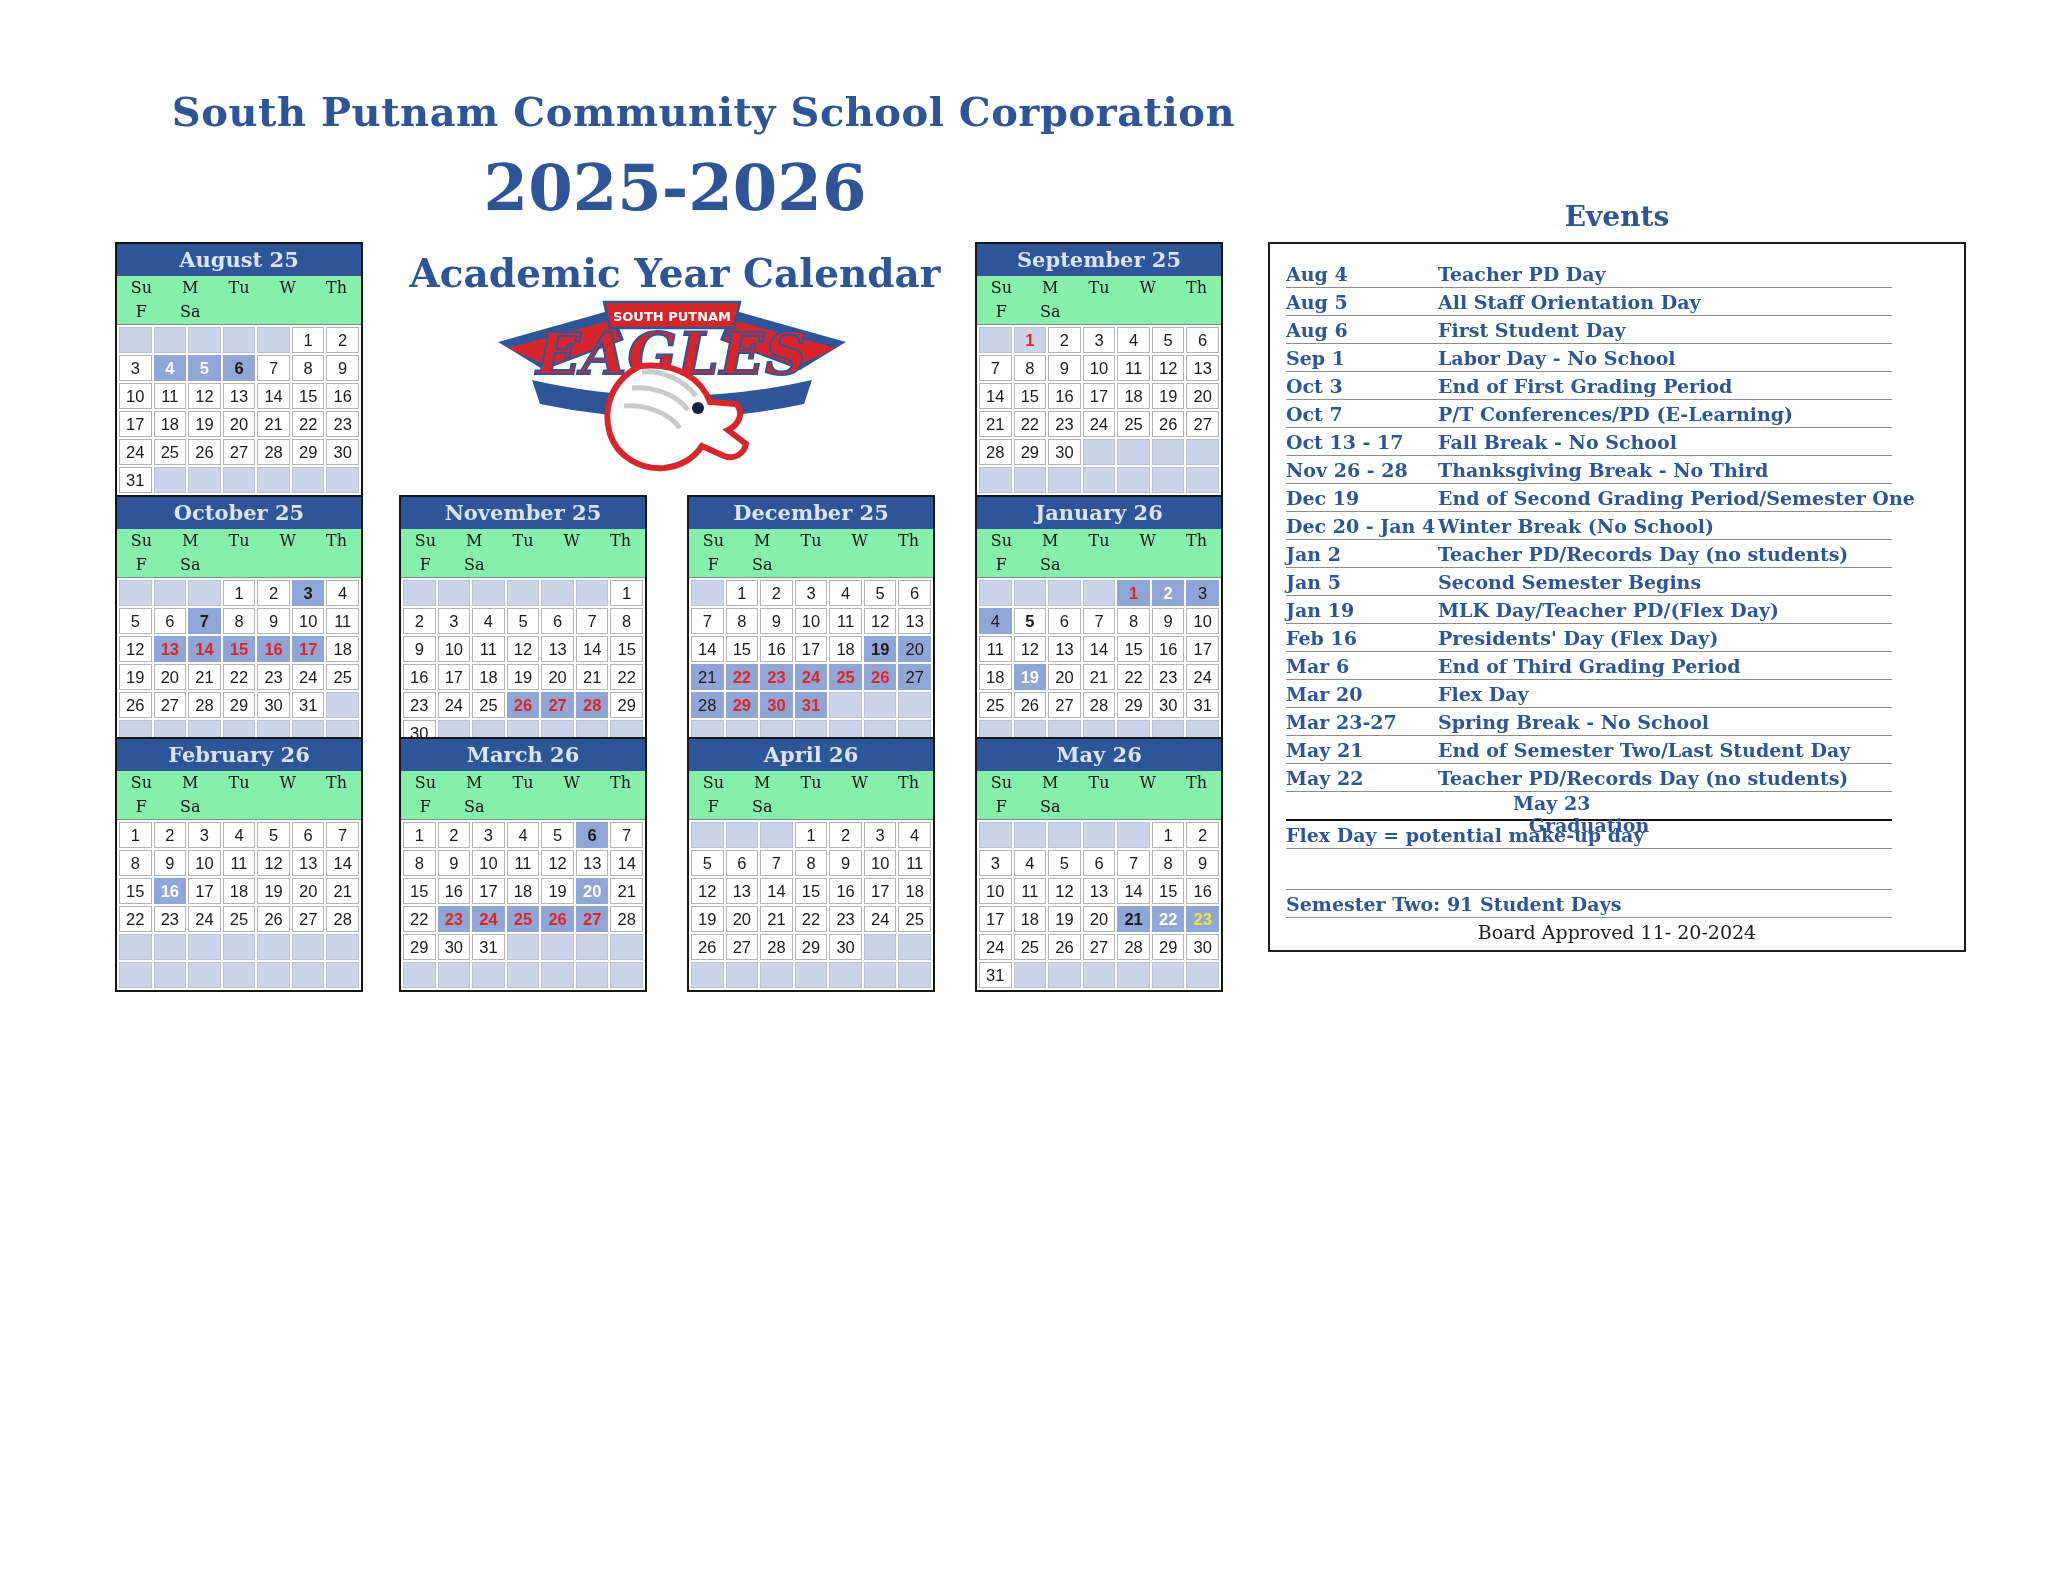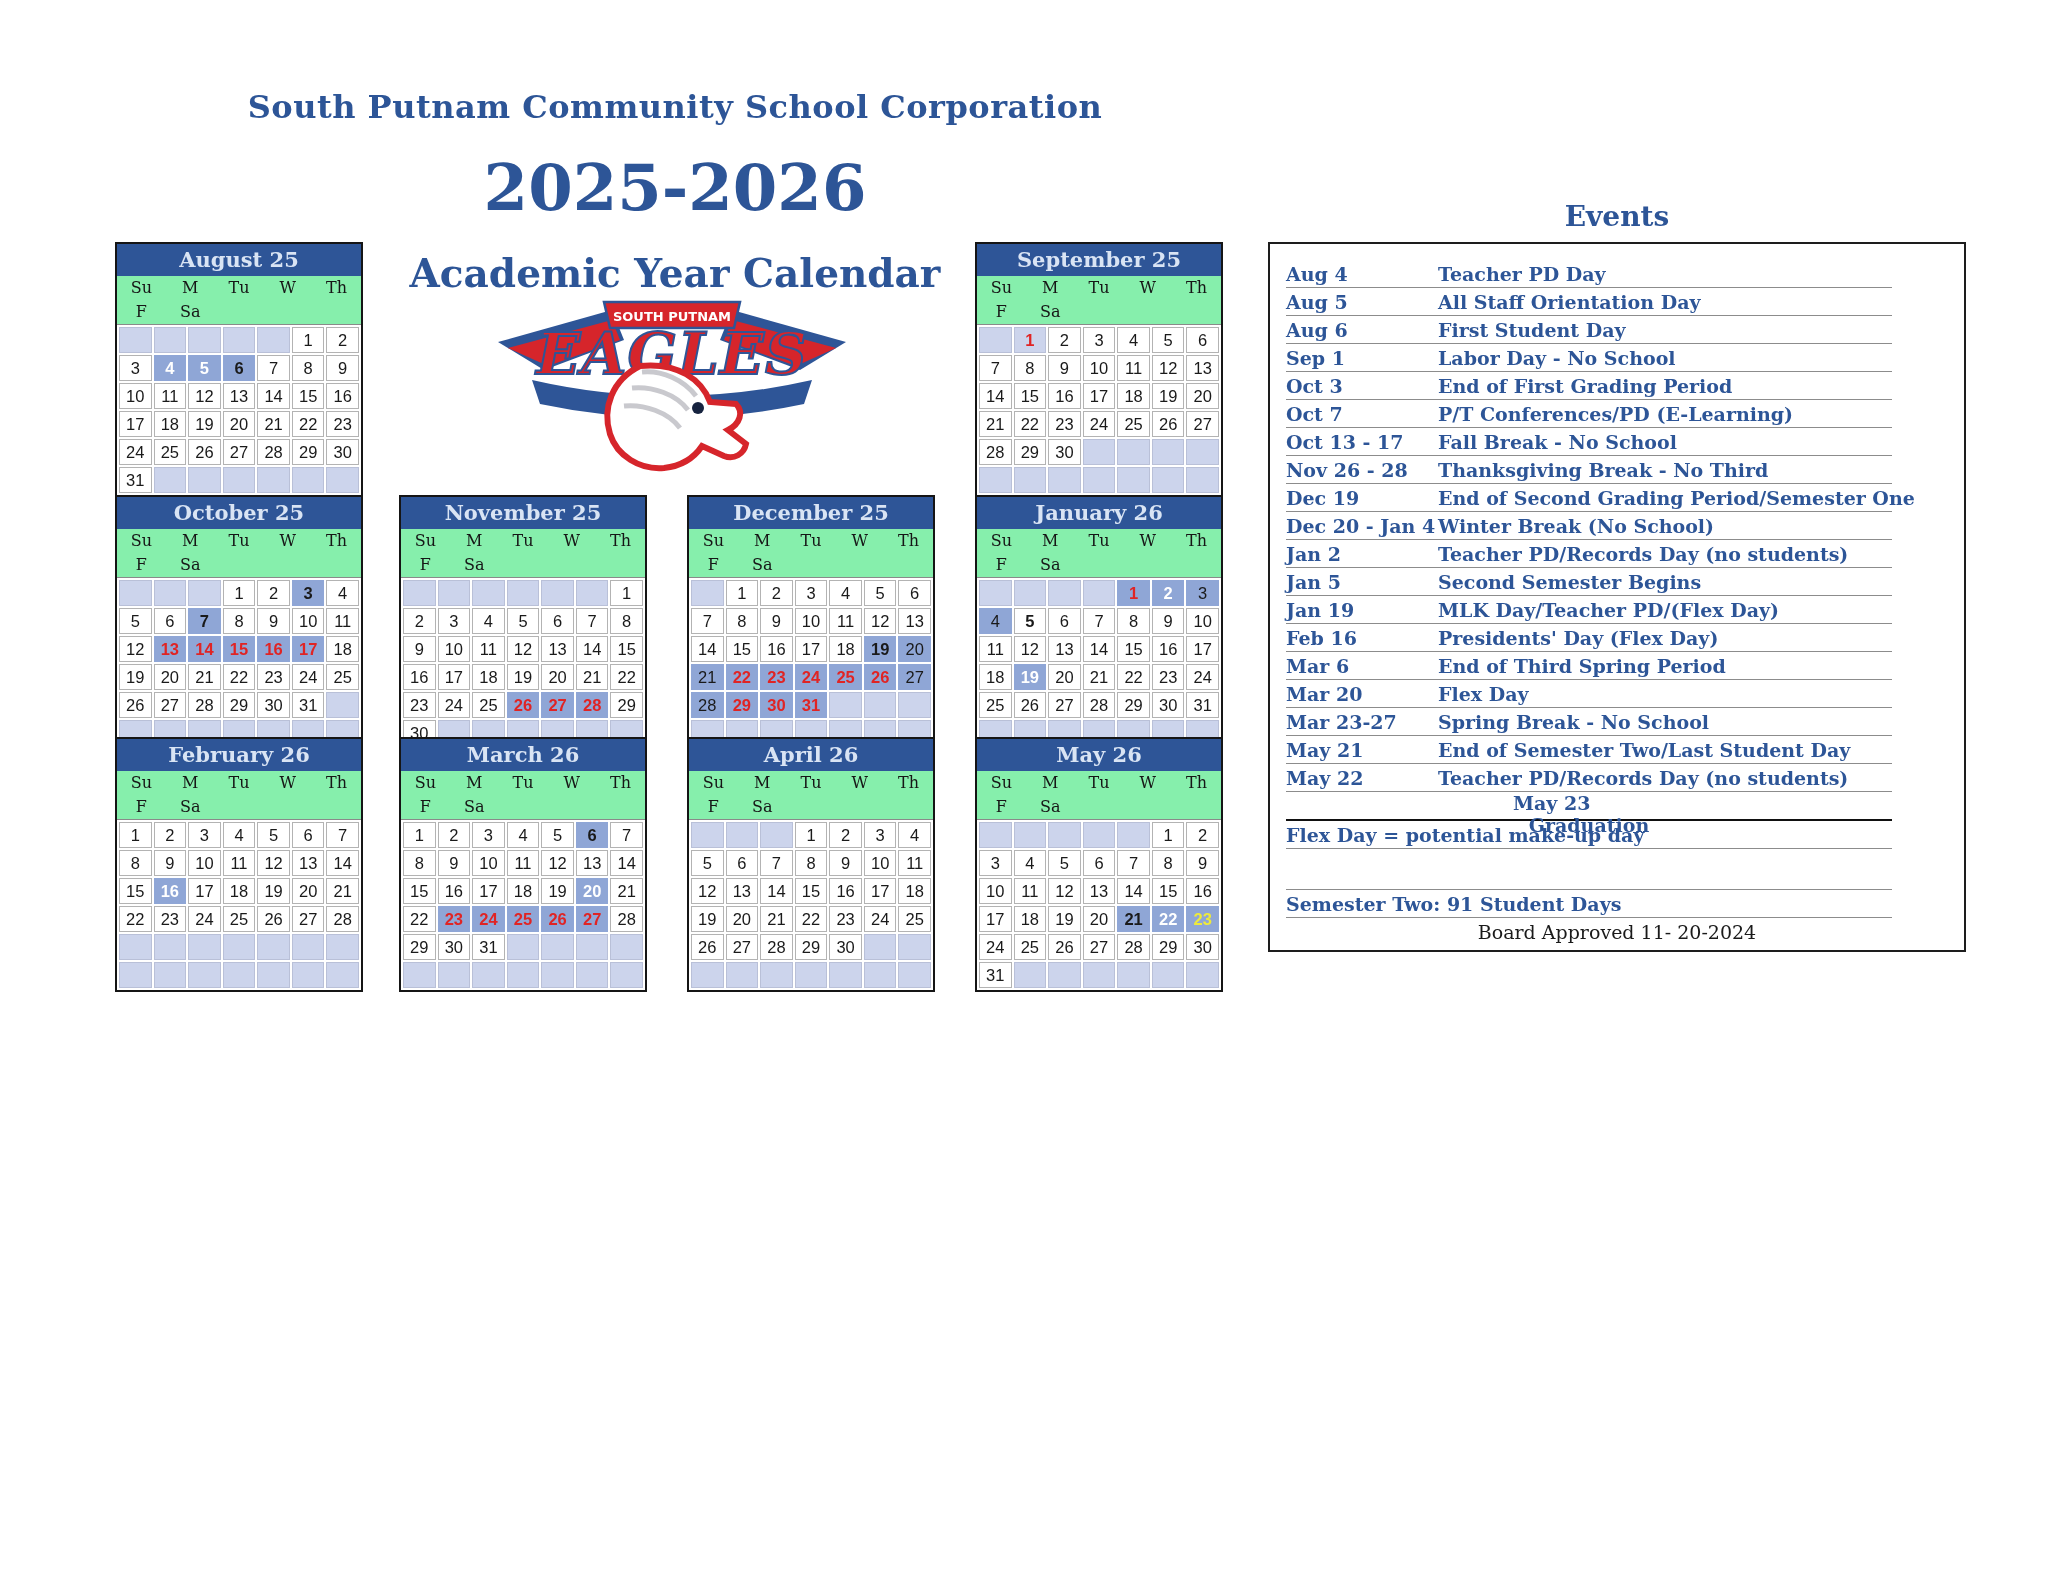--- a/index.html
+++ b/index.html
@@ -1,21 +1,21 @@
 <!DOCTYPE html>
 <html><head>
 <meta charset="utf-8">
 <style>
   html,body{margin:0;padding:0;background:#ffffff;}
   body{width:2048px;height:1583px;position:relative;overflow:hidden;
        font-family:"DejaVu Serif",serif;}
 
   
-  .school-title{position:absolute;left:115px;top:88px;width:1120px;text-align:center;
-    font-size:32px;font-weight:bold;color:#2d5597;letter-spacing:0.5px;}
+  .school-title{position:absolute;left:115px;top:88px;width:1120px;text-align:right;
+    font-size:40px;font-weight:bold;color:#2d5597;letter-spacing:0.5px;}
   .year-title{position:absolute;left:115px;top:150px;width:1120px;text-align:center;
     font-size:64px;font-weight:bold;color:#2d5597;}
   .sub-title{position:absolute;left:370px;top:250px;width:610px;text-align:center;
     font-size:39px;font-weight:bold;color:#2d5597;}
 
   
   .logo{position:absolute;left:492px;top:296px;width:360px;height:185px;}
 
   
   .month{position:absolute;width:248px;border:2px solid #151515;background:#fff;box-sizing:border-box;}
@@ -704,21 +704,21 @@
       <div class="ev-row">
         <div class="ev-date">Jan 19</div>
         <div class="ev-desc">MLK Day/Teacher PD/(Flex Day)</div>
       </div>
       <div class="ev-row">
         <div class="ev-date">Feb 16</div>
         <div class="ev-desc">Presidents' Day (Flex Day)</div>
       </div>
       <div class="ev-row">
         <div class="ev-date">Mar 6</div>
-        <div class="ev-desc">End of Third Spring Period</div>
+        <div class="ev-desc">End of Third Grading Period</div>
       </div>
       <div class="ev-row">
         <div class="ev-date">Mar 20</div>
         <div class="ev-desc">Flex Day</div>
       </div>
       <div class="ev-row">
         <div class="ev-date">Mar 23-27</div>
         <div class="ev-desc">Spring Break - No School</div>
       </div>
       <div class="ev-row">

